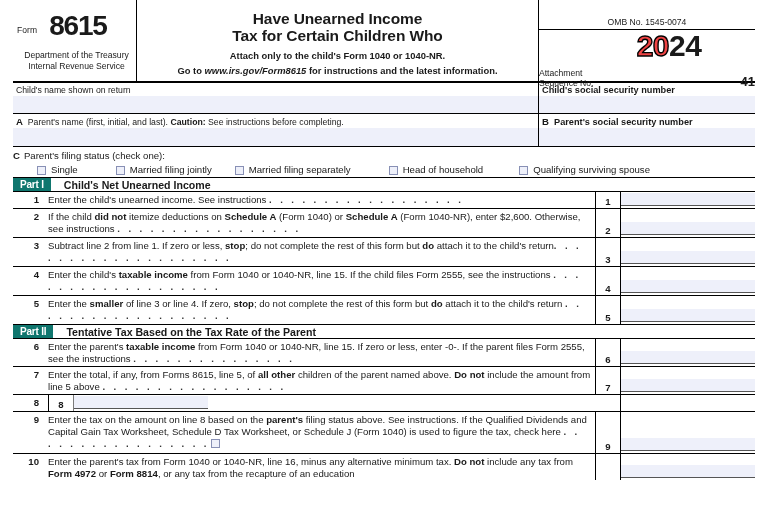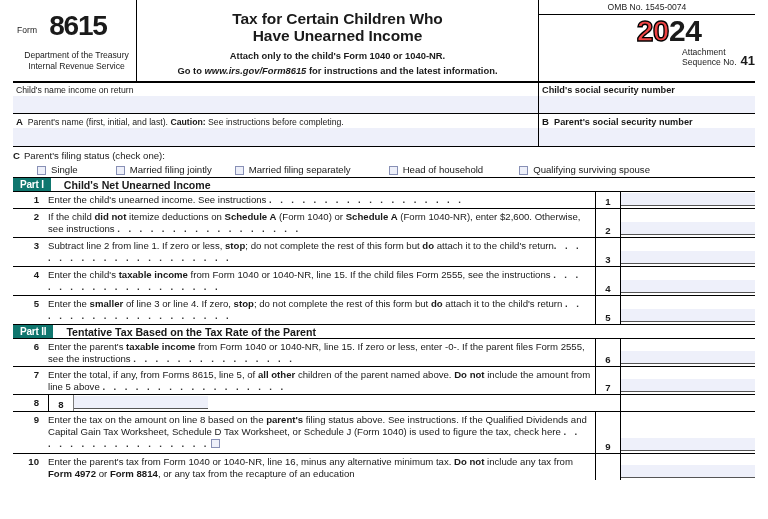--- a/index.html
+++ b/index.html
@@ -54,35 +54,35 @@
   .title-goto {
     font-size: 9.4px; font-weight: 700; margin-top: 3.5px;
   }
   .title-goto i { font-style: italic; }
   .hdr-right {
     width: 216px;
     text-align: center;
     position: relative;
   }
   .omb {
-    font-size: 8.6px; padding: 2px 0 2px;
+    font-size: 8.6px; padding: 17px 0 2px;
     border-bottom: 1.2px solid #000;
   }
   .year {
     font-size: 30px; font-weight: 700; line-height: 30px;
     letter-spacing: -0.5px; margin-top: 1px;
   }
   .year .hollow {
     color: #ef4444;
     margin-left: 44px;
     -webkit-text-stroke: 1.4px #000;
   }
   .attach {
-    font-size: 8.6px; line-height: 10px; margin-top: 1px;
-    display: flex; justify-content: flex-end; align-items: flex-end; gap: 4px;
+    font-size: 8.6px; line-height: 10px; margin-top: 7px;
+    display: flex; justify-content: space-between; align-items: flex-end; gap: 4px;
   }
   .attach-txt { text-align: left; }
   .attach-no { font-size: 13px; font-weight: 700; line-height: 12px; }
 
   
   .idblock { border-bottom: 1.5px solid #000; }
   .idrow { display: flex; }
   .idrow.r1 { border-bottom: 1.2px solid #000; }
   .idcell-l { flex: 1; border-right: 1.5px solid #000; }
   .idcell-r { width: 216px; }
@@ -197,22 +197,22 @@
         <span class="lbl-form">Form</span>
         <span class="form-num">8615</span>
       </div>
       <div class="dept">
         <div>Department of the Treasury</div>
         <div>Internal Revenue Service</div>
       </div>
     </div>
 
     <div class="hdr-center">
+      <div class="title-main">Have Unearned Income</div>
       <div class="title-main">Tax for Certain Children Who</div>
-      <div class="title-main">Have Unearned Income</div>
       <div class="title-sub">Attach only to the child's Form 1040 or 1040-NR.</div>
       <div class="title-goto"><span>Go to </span><i>www.irs.gov/Form8615</i><span> for instructions and the latest information.</span></div>
     </div>
 
     <div class="hdr-right">
       <div class="omb">OMB No. 1545-0074</div>
       <div class="year"><span class="hollow">20</span><span>24</span></div>
       <div class="attach">
         <div class="attach-txt">
           <div>Attachment</div>
@@ -220,21 +220,21 @@
         </div>
         <div class="attach-no">41</div>
       </div>
     </div>
   </div>
 
   <div class="idblock">
 
     <div class="idrow r1">
       <div class="idcell-l">
-        <div class="idlabel">Child's name income on return</div>
+        <div class="idlabel">Child's name shown on return</div>
         <div class="idfield"></div>
       </div>
       <div class="idcell-r">
         <div class="idlabel bold">Child's social security number</div>
         <div class="idfield"></div>
       </div>
     </div>
 
     <div class="idrow">
       <div class="idcell-l">

